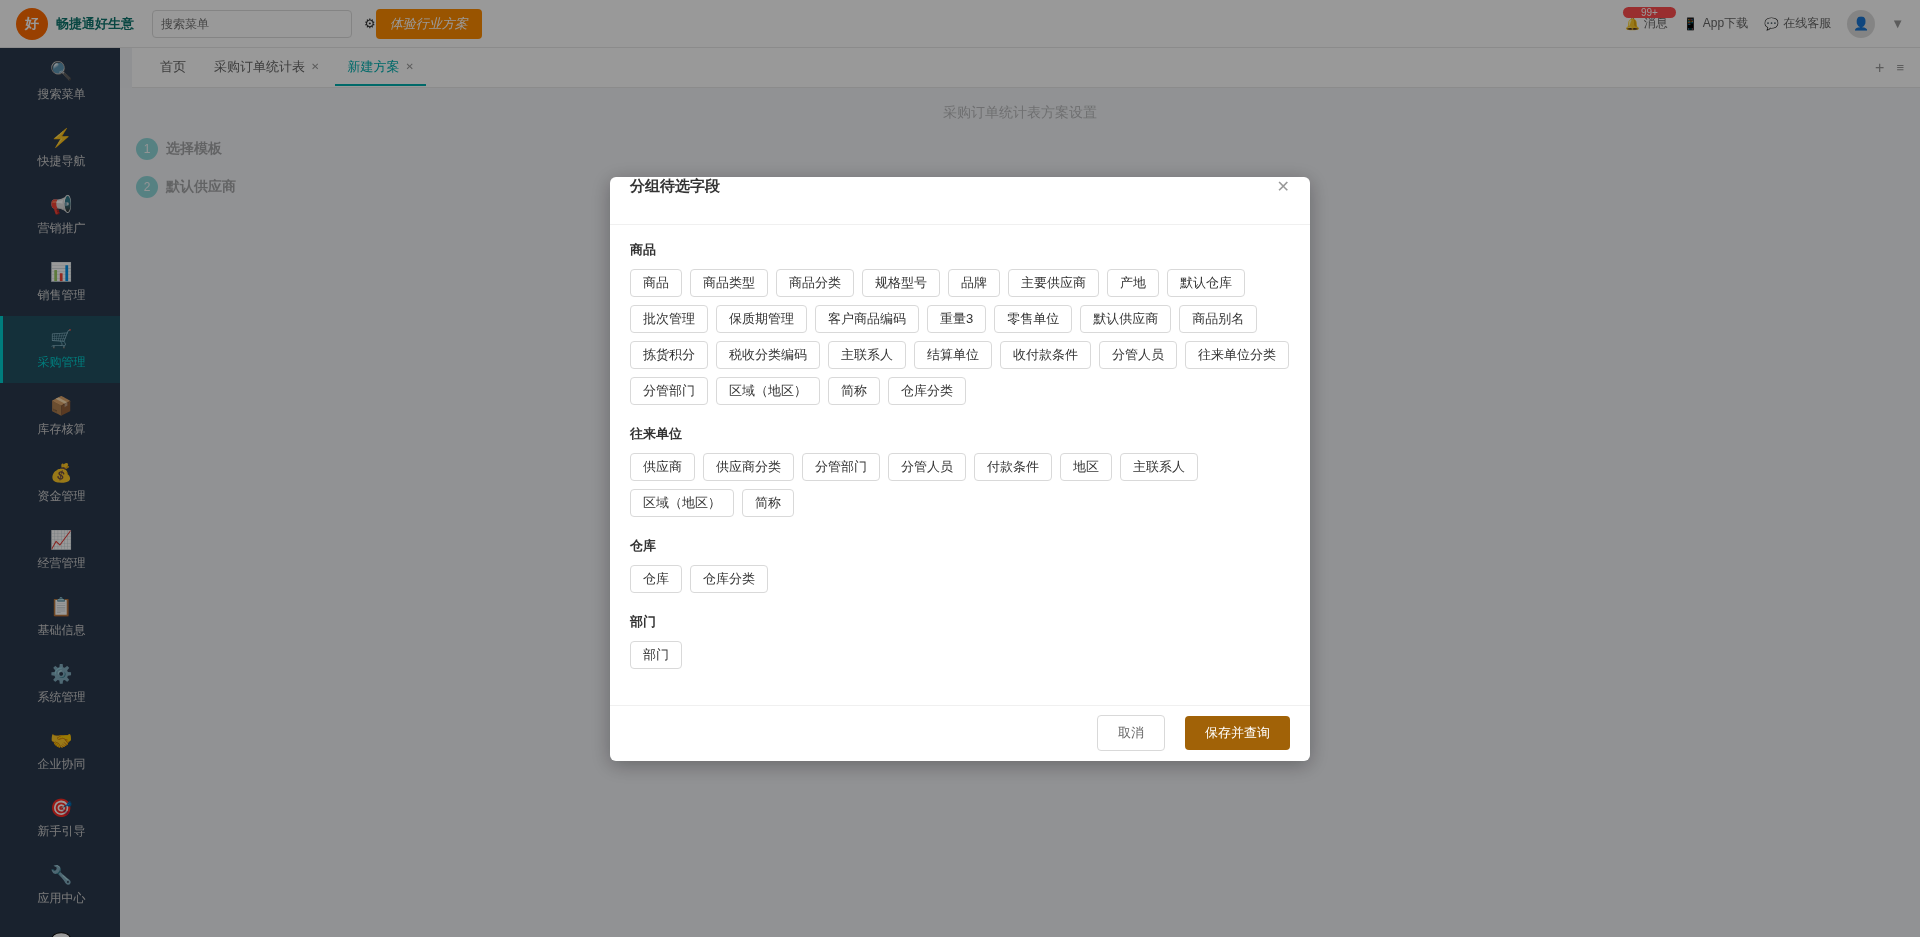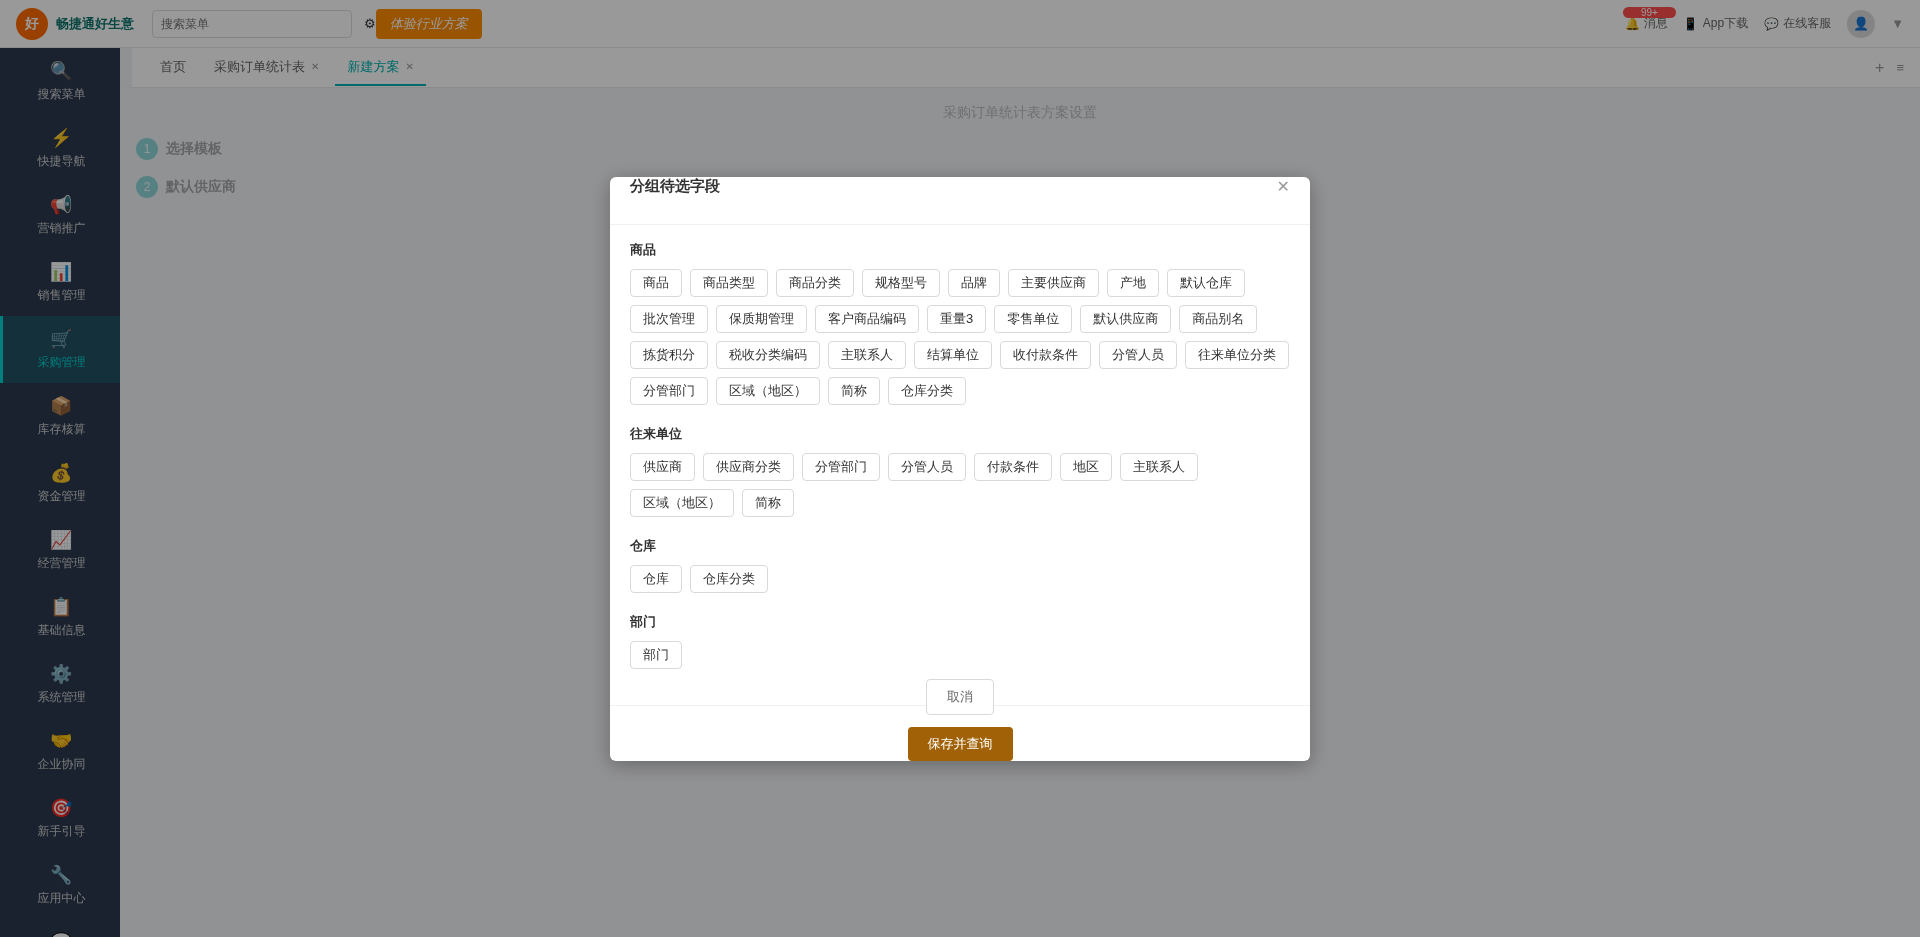--- a/index.html
+++ b/index.html
@@ -195,24 +195,23 @@
       flex: 1;
       overflow-y: auto;
       padding: 16px 20px;
     }
     .modal-footer {
       height: 56px;
       padding: 0 20px;
       display: flex;
       align-items: center;
       justify-content: flex-end;
-      gap: 12px;
+      gap: 20px;
       border-top: 1px solid #f0f0f0;
       flex-shrink: 0;
-      flex-direction: column;
     }
 
     
     .field-section { margin-bottom: 20px; }
     .section-title {
       font-size: 13px;
       font-weight: bold;
       color: #333;
       margin-bottom: 10px;
     }

